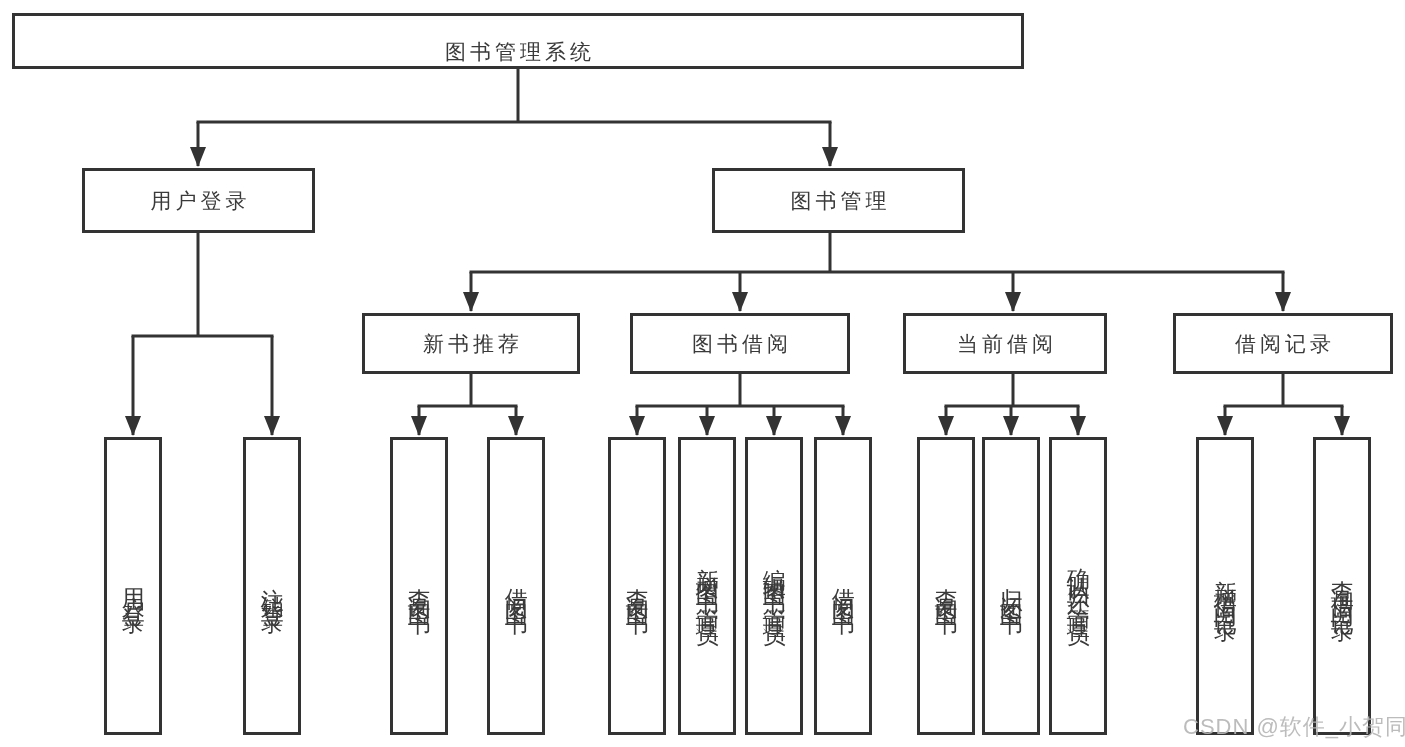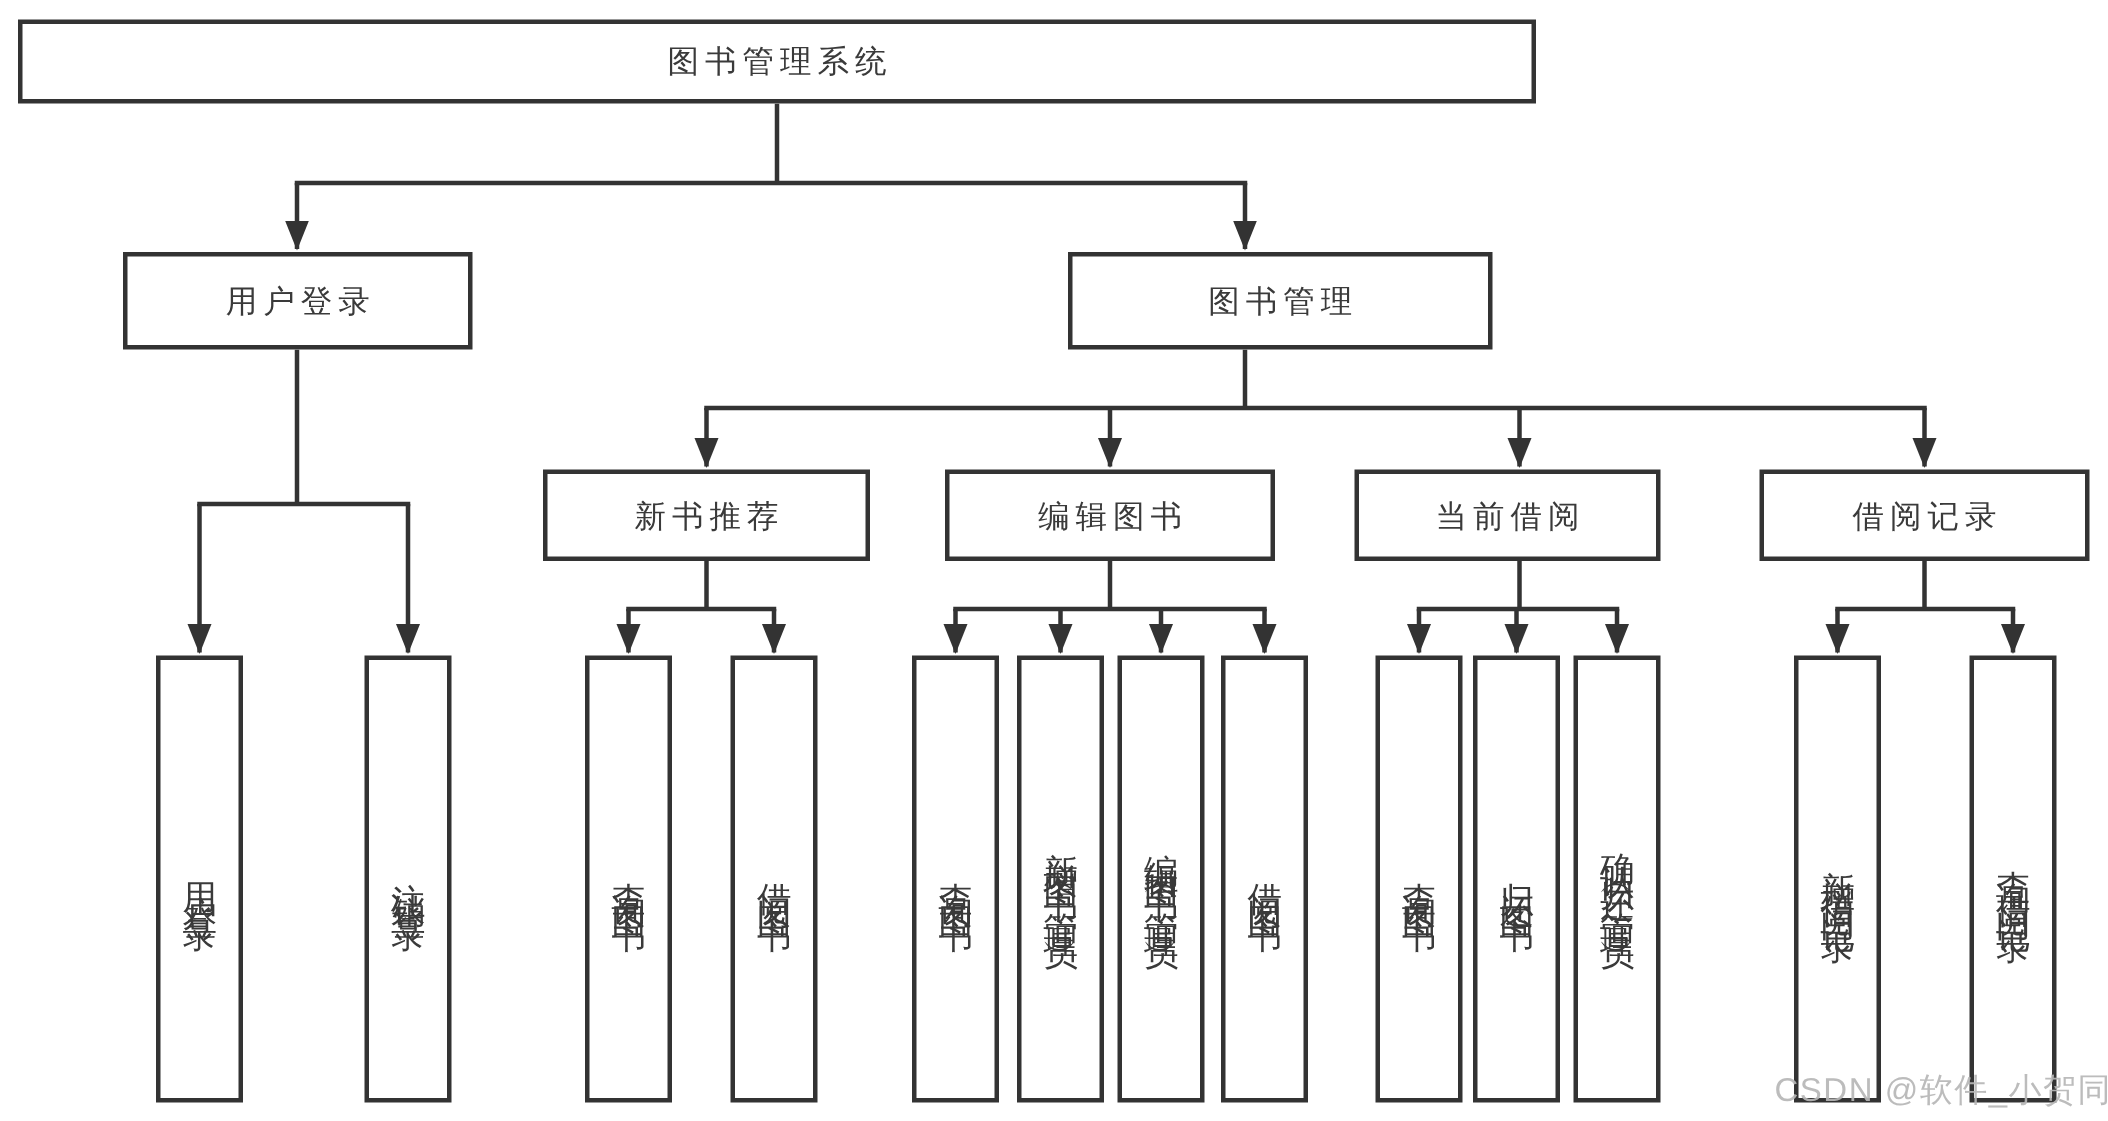--- a/index.html
+++ b/index.html
@@ -8,21 +8,21 @@
     font-family:"Liberation Sans","DejaVu Sans",sans-serif;overflow:hidden;
   }
   .stage{position:absolute;left:0;top:0;width:1405px;height:747px;}
   svg.wires{position:absolute;left:0;top:0;z-index:1;}
   .box{
     position:absolute;box-sizing:border-box;background:#ffffff;
     border:3px solid #333333;display:flex;align-items:center;justify-content:center;
     z-index:2;color:#3a3a3a;
   }
   .hlabel{font-size:21px;letter-spacing:4px;padding-left:4px;white-space:nowrap;}
-  .root{left:12px;top:13px;width:1012px;height:56px;}
+  .root{left:12px;top:13px;width:1012px;height:56px;align-items:flex-end;}
   .l2{top:168px;height:65px;}
   .l3{top:313px;height:61px;}
   .leaf{top:437px;width:58px;height:298px;}
   .vtext{
     writing-mode:vertical-rl;text-orientation:mixed;
     font-size:23px;letter-spacing:8px;line-height:1.1;color:#3a3a3a;white-space:nowrap;
   }
   .watermark{
     position:absolute;left:1183px;top:712px;z-index:5;
     font-size:22px;color:#b7b7b7;opacity:0.92;letter-spacing:1px;white-space:nowrap;
@@ -83,29 +83,29 @@
     </g>
   </svg>
 
   <div class="box root">
     <span class="hlabel">图书管理系统</span>
   </div>
 
   <div class="box l2" style="left:82px;width:233px;">
     <span class="hlabel">用户登录</span>
   </div>
-  <div class="box l2" style="left:712px;width:283px;">
+  <div class="box l2" style="left:712px;width:253px;">
     <span class="hlabel">图书管理</span>
   </div>
 
   <div class="box l3" style="left:362px;width:218px;">
     <span class="hlabel">新书推荐</span>
   </div>
   <div class="box l3" style="left:630px;width:220px;">
-    <span class="hlabel">编辑图书</span>
+    <span class="hlabel">图书借阅</span>
   </div>
   <div class="box l3" style="left:903px;width:204px;">
     <span class="hlabel">当前借阅</span>
   </div>
   <div class="box l3" style="left:1173px;width:220px;">
     <span class="hlabel">借阅记录</span>
   </div>
 
   <div class="box leaf" style="left:104px;">
     <span class="vtext">用户登录</span>

